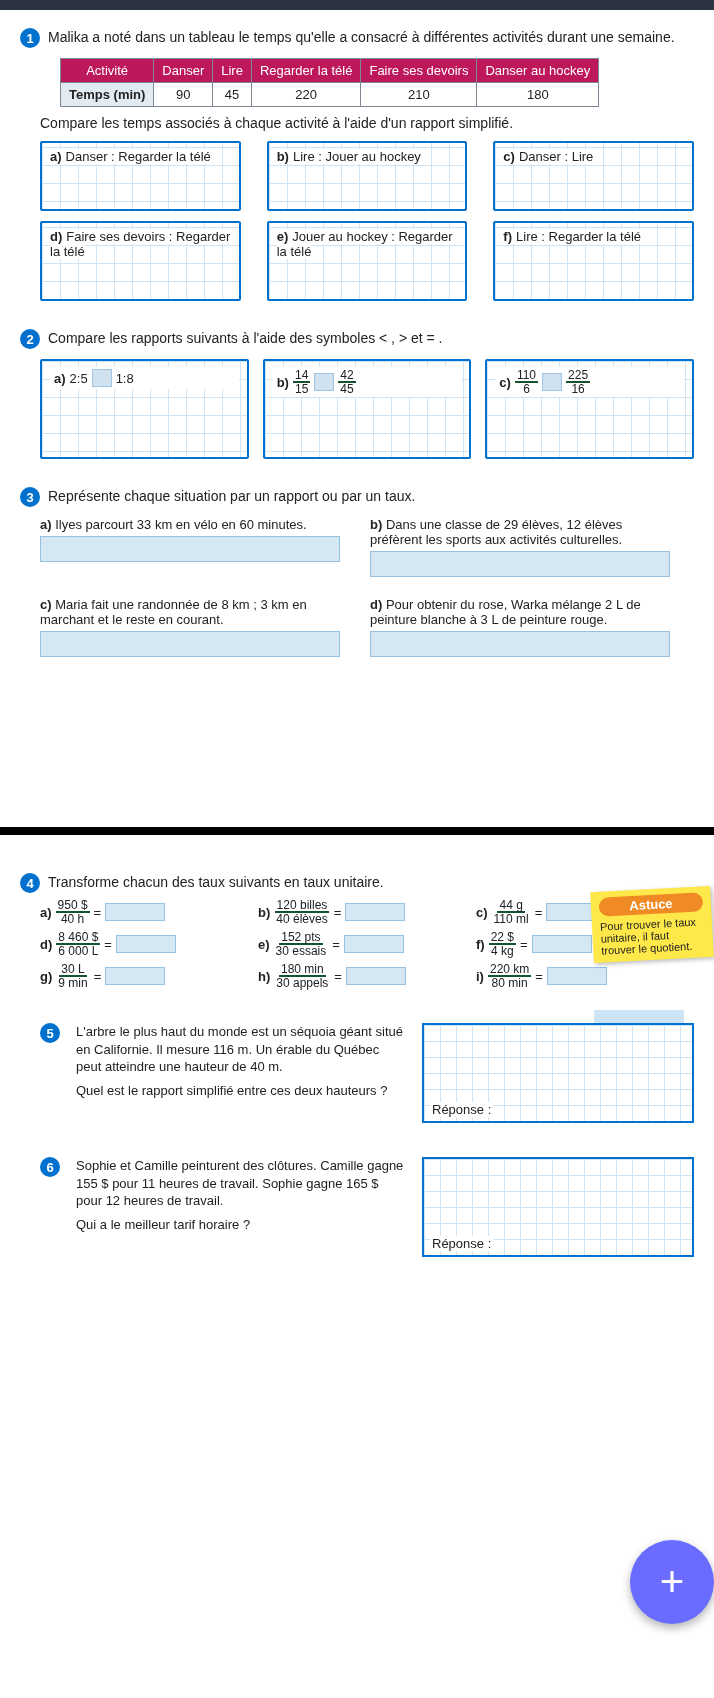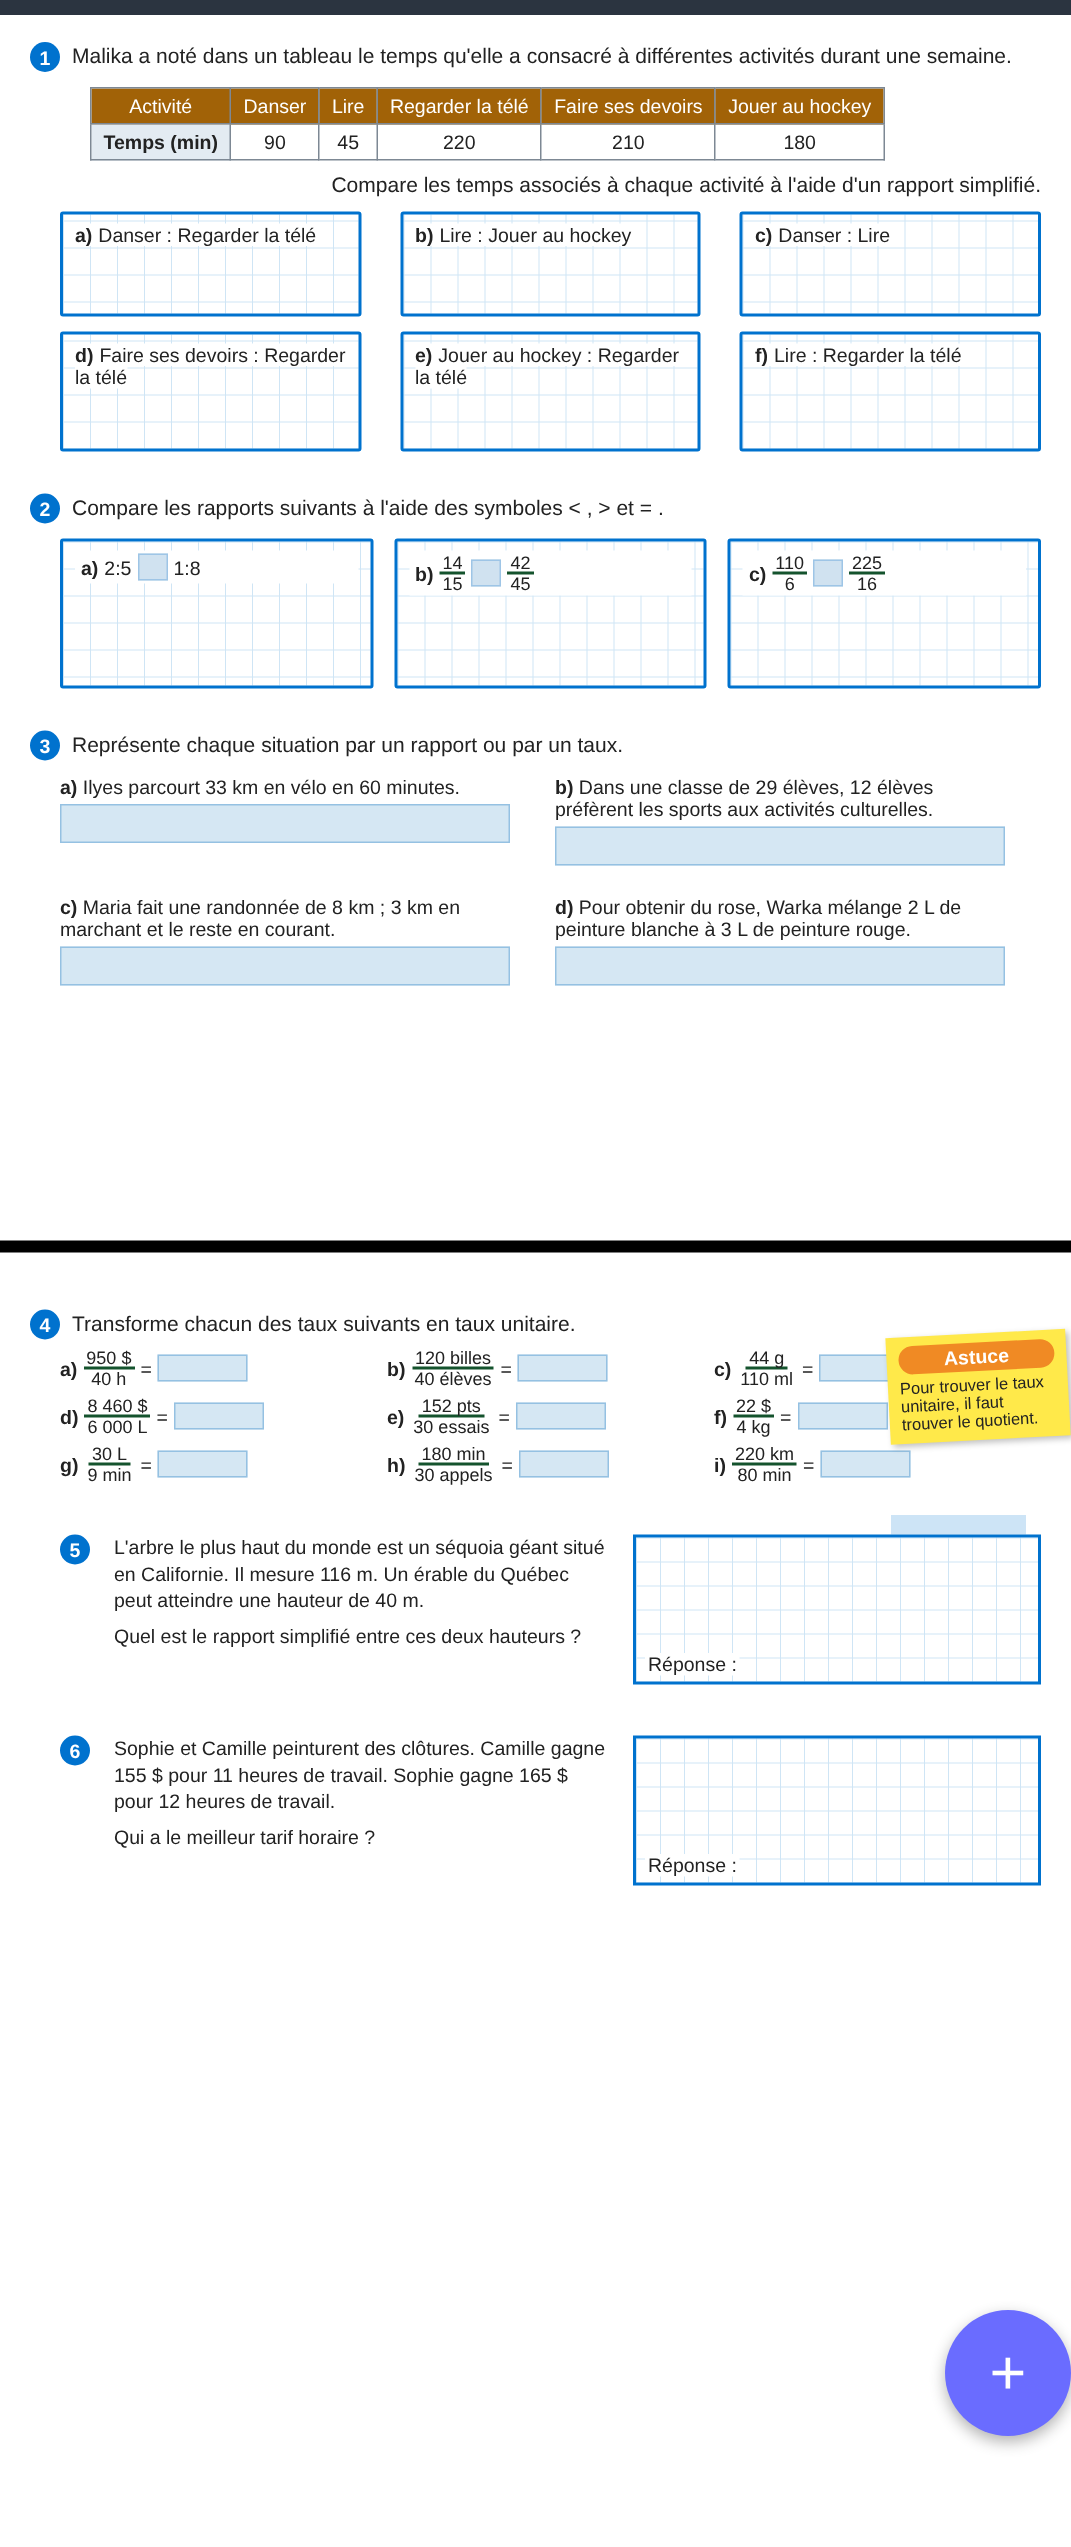--- a/index.html
+++ b/index.html
@@ -23,24 +23,24 @@
   }
   .qtext { flex: 1; line-height: 1.35; }
   
   table.act {
     border-collapse: collapse; margin-top: 10px; margin-left: 40px;
   }
   table.act th, table.act td {
     border: 1px solid #7d8894; padding: 4px 8px; font-size: 13px; text-align: center;
   }
   table.act th {
-    background: #a16207; color:#fff; font-weight: normal;
+    background: #be185d; color:#fff; font-weight: normal;
   }
   table.act td.rowhdr { background: #e3ebf2; font-weight: bold; text-align: left; }
-  .compare-line { margin-left: 20px; margin-top: 8px; text-align: right; }
+  .compare-line { margin-left: 20px; margin-top: 8px; }
   
   .answer-grid-row { display: flex; gap: 26px; margin: 10px 0 0 20px; }
   .answer-box {
     flex: 1; border: 2px solid #0072ce; border-radius: 2px;
     padding: 6px 8px 28px 8px;
     background-image:
       linear-gradient(#cfe5f5 1px, transparent 1px),
       linear-gradient(90deg, #cfe5f5 1px, transparent 1px);
     background-size: 18px 18px;
     background-position: 0 22px;
@@ -138,21 +138,21 @@
   </div>
 
   <table class="act">
     <tbody>
         <tr>
       <th>Activité</th>
       <th>Danser</th>
       <th>Lire</th>
       <th>Regarder la télé</th>
       <th>Faire ses devoirs</th>
-      <th>Jouer au hockey</th>
+      <th>Danser au hockey</th>
     </tr>
     <tr>
       <td class="rowhdr">Temps (min)</td>
       <td>90</td>
       <td>45</td>
       <td>220</td>
       <td>210</td>
       <td>180</td>
     </tr>
   </tbody>

